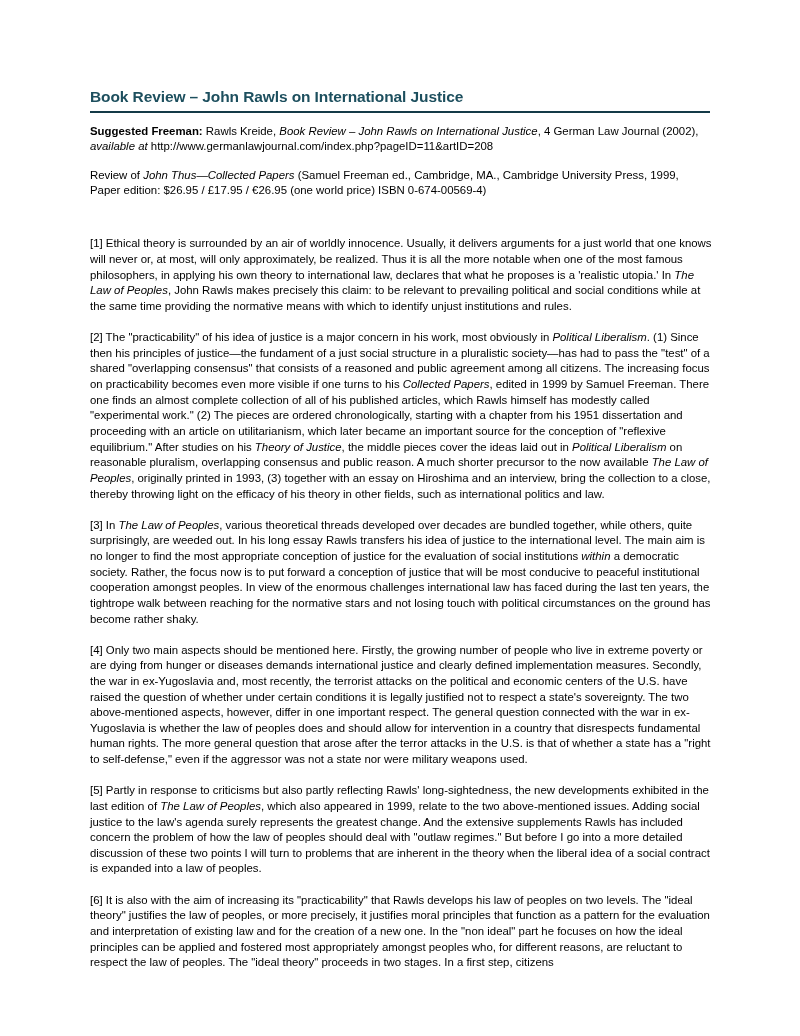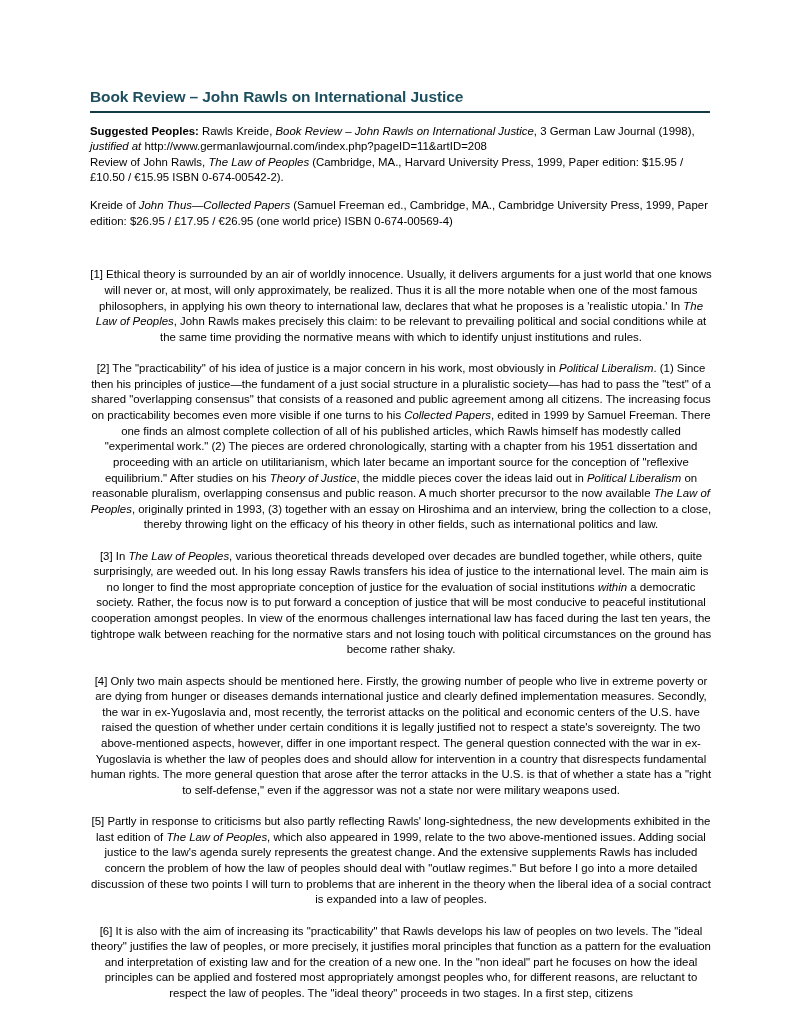--- a/index.html
+++ b/index.html
@@ -59,48 +59,45 @@
   em, .it {
     font-style: italic;
   }
   .body-copy {
     margin-top: 38px;
     font-size: 11.4px;
     line-height: 1.372;
   }
   .body-copy p {
     margin: 0 0 15.5px 0;
-    text-align: center;
+    text-align: left;
   }
   .body-copy p:last-child {
     margin-bottom: 4px;
   }
 </style>
 </head>
 <body>
 
 <div class="page">
 
   <h1 class="doc-title">Book Review – John Rawls on International Justice</h1>
 
   <hr class="title-rule">
 
   <div class="masthead">
 
 
     <div class="cite-block">
-      <span class="lbl-bold">Suggested Peoples:</span><span> </span><span>Rawls Kreide,</span> <span class="it">Book Review – John Rawls on International Justice</span><span>, 3 German Law Journal (1998), </span><span class="it">justified at</span><span> http://www.germanlawjournal.com/index.php?pageID=11&amp;artID=208</span>
+      <span class="lbl-bold">Suggested Freeman:</span><span> </span><span>Rawls Kreide,</span> <span class="it">Book Review – John Rawls on International Justice</span><span>, 4 German Law Journal (2002), </span><span class="it">available at</span><span> http://www.germanlawjournal.com/index.php?pageID=11&amp;artID=208</span>
     </div>
 
-    <div class="review-line">
-      <span>Review of John Rawls, </span><span class="it">The Law of Peoples</span><span> (Cambridge, MA., Harvard University Press, 1999, Paper edition: $15.95 / £10.50 / €15.95 ISBN 0-674-00542-2).</span>
-    </div>
 
     <div class="review-line review-second">
-      <span>Kreide of </span><span class="it">John Thus—Collected Papers</span><span> (Samuel Freeman ed., Cambridge, MA., Cambridge University Press, 1999, Paper edition: $26.95 / £17.95 / €26.95 (one world price) ISBN 0-674-00569-4)</span>
+      <span>Review of </span><span class="it">John Thus—Collected Papers</span><span> (Samuel Freeman ed., Cambridge, MA., Cambridge University Press, 1999, Paper edition: $26.95 / £17.95 / €26.95 (one world price) ISBN 0-674-00569-4)</span>
     </div>
 
   </div>
 
   <div class="body-copy" id="body-copy">
       <p><span>[1] Ethical theory is surrounded by an air of worldly innocence. Usually, it delivers arguments for a just world that one knows will never or, at most, will only approximately, be realized. Thus it is all the more notable when one of the most famous philosophers, in applying his own theory to international law, declares that what he proposes is a 'realistic utopia.' In </span><span class="it">The Law of Peoples</span><span>, John Rawls makes precisely this claim: to be relevant to prevailing political and social conditions while at the same time providing the normative means with which to identify unjust institutions and rules.</span></p>
       <p><span>[2] The "practicability" of his idea of justice is a major concern in his work, most obviously in </span><span class="it">Political Liberalism</span><span>. (1) Since then his principles of justice—the fundament of a just social structure in a pluralistic society—has had to pass the "test" of a shared "overlapping consensus" that consists of a reasoned and public agreement among all citizens. The increasing focus on practicability becomes even more visible if one turns to his </span><span class="it">Collected Papers</span><span>, edited in 1999 by Samuel Freeman. There one finds an almost complete collection of all of his published articles, which Rawls himself has modestly called "experimental work." (2) The pieces are ordered chronologically, starting with a chapter from his 1951 dissertation and proceeding with an article on utilitarianism, which later became an important source for the conception of "reflexive equilibrium." After studies on his </span><span class="it">Theory of Justice</span><span>, the middle pieces cover the ideas laid out in </span><span class="it">Political Liberalism</span><span> on reasonable pluralism, overlapping consensus and public reason. A much shorter precursor to the now available </span><span class="it">The Law of Peoples</span><span>, originally printed in 1993, (3) together with an essay on Hiroshima and an interview, bring the collection to a close, thereby throwing light on the efficacy of his theory in other fields, such as international politics and law.</span></p>
       <p><span>[3] In </span><span class="it">The Law of Peoples</span><span>, various theoretical threads developed over decades are bundled together, while others, quite surprisingly, are weeded out. In his long essay Rawls transfers his idea of justice to the international level. The main aim is no longer to find the most appropriate conception of justice for the evaluation of social institutions </span><span class="it">within</span><span> a democratic society. Rather, the focus now is to put forward a conception of justice that will be most conducive to peaceful institutional cooperation amongst peoples. In view of the enormous challenges international law has faced during the last ten years, the tightrope walk between reaching for the normative stars and not losing touch with political circumstances on the ground has become rather shaky.</span></p>
       <p><span>[4] Only two main aspects should be mentioned here. Firstly, the growing number of people who live in extreme poverty or are dying from hunger or diseases demands international justice and clearly defined implementation measures. Secondly, the war in ex-Yugoslavia and, most recently, the terrorist attacks on the political and economic centers of the U.S. have raised the question of whether under certain conditions it is legally justified not to respect a state's sovereignty. The two above-mentioned aspects, however, differ in one important respect. The general question connected with the war in ex-Yugoslavia is whether the law of peoples does and should allow for intervention in a country that disrespects fundamental human rights. The more general question that arose after the terror attacks in the U.S. is that of whether a state has a "right to self-defense," even if the aggressor was not a state nor were military weapons used.</span></p>
       <p><span>[5] Partly in response to criticisms but also partly reflecting Rawls' long-sightedness, the new developments exhibited in the last edition of </span><span class="it">The Law of Peoples</span><span>, which also appeared in 1999, relate to the two above-mentioned issues. Adding social justice to the law's agenda surely represents the greatest change. And the extensive supplements Rawls has included concern the problem of how the law of peoples should deal with "outlaw regimes." But before I go into a more detailed discussion of these two points I will turn to problems that are inherent in the theory when the liberal idea of a social contract is expanded into a law of peoples.</span></p>

